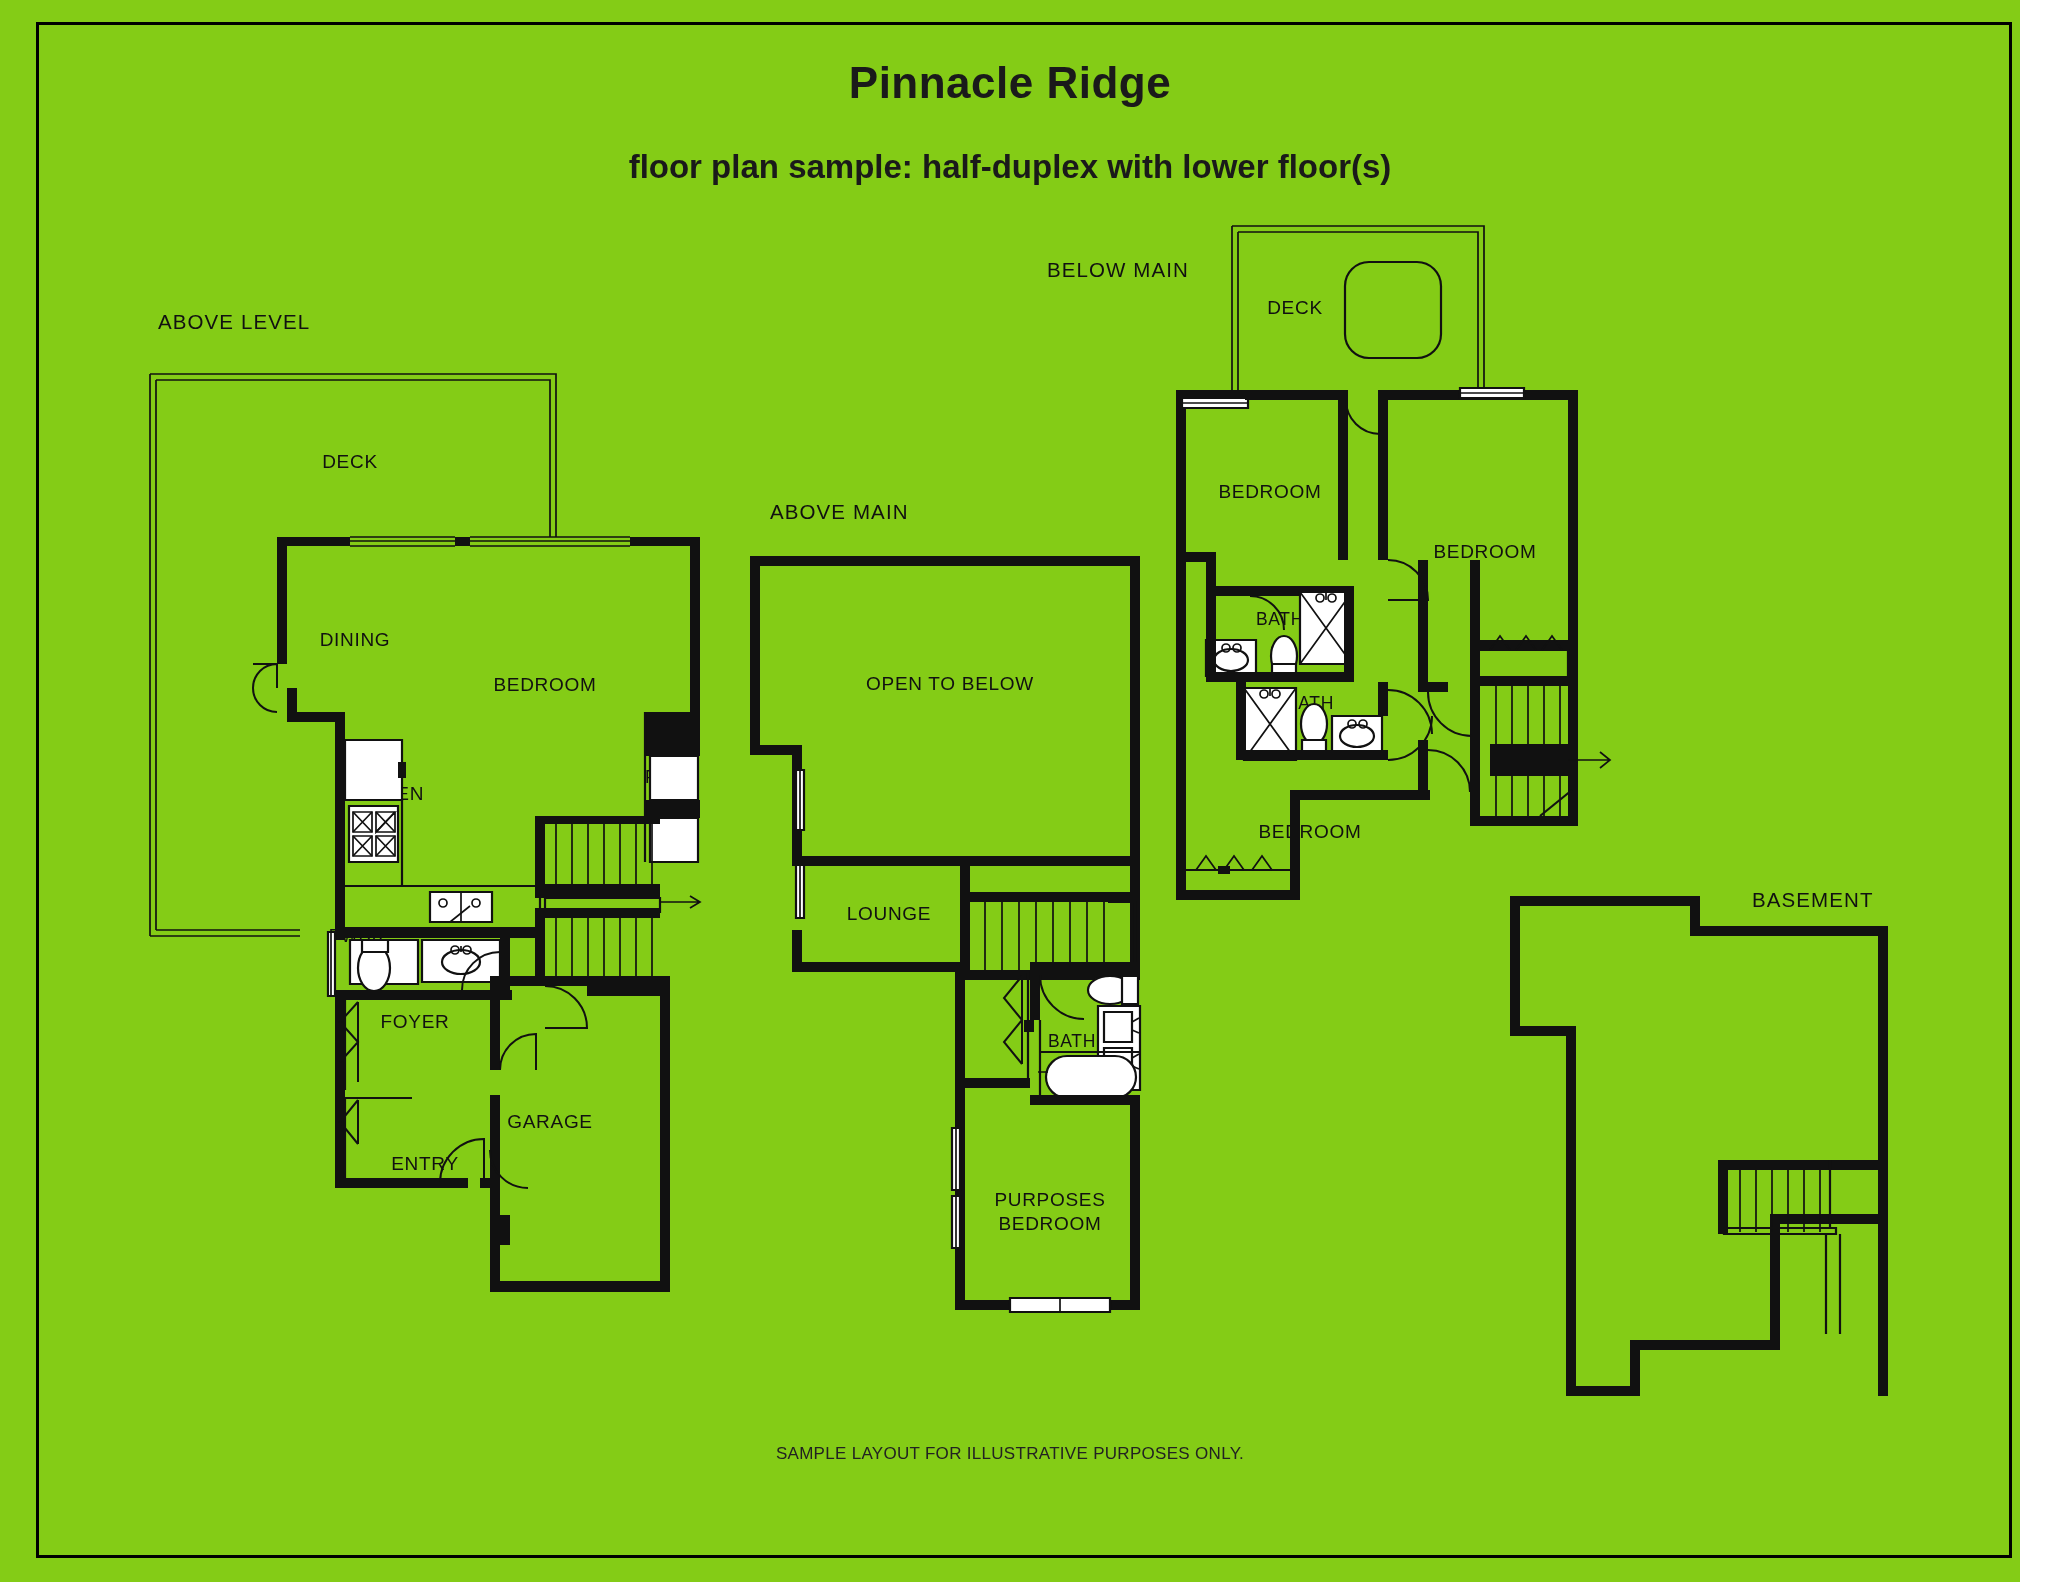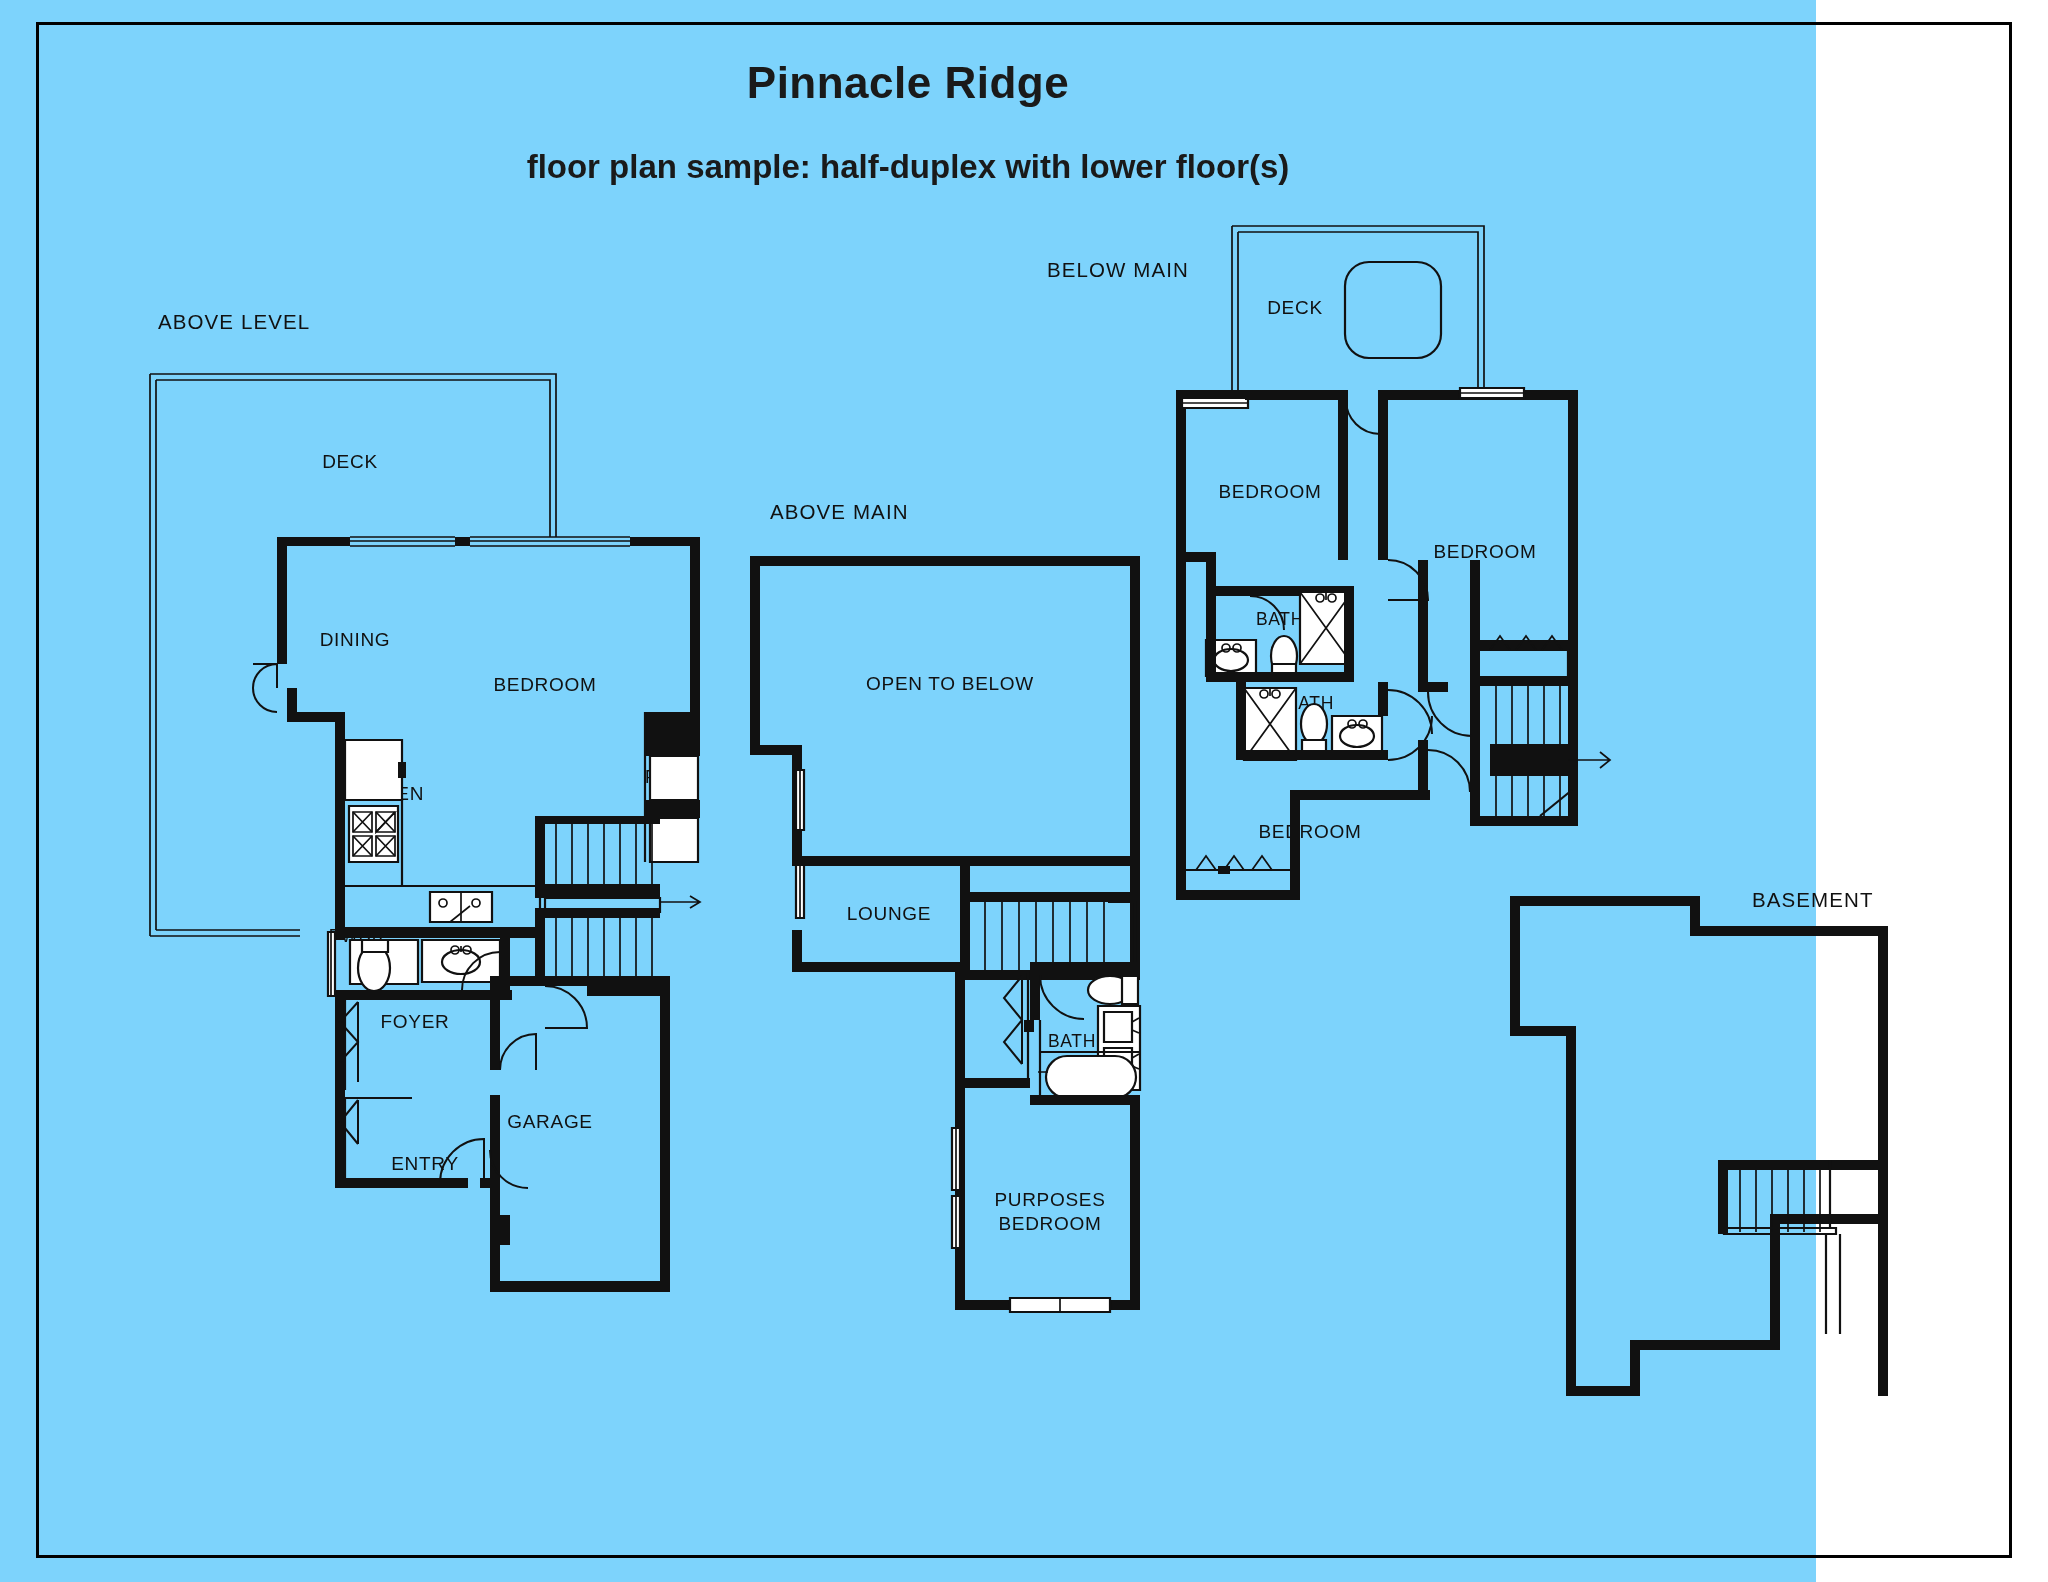--- a/index.html
+++ b/index.html
@@ -1,17 +1,17 @@
 <!DOCTYPE html>
 <html><head>
 <meta charset="utf-8">
 <style>
   html,body{margin:0;padding:0;background:#ffffff;}
   body{width:2048px;height:1582px;font-family:"Liberation Sans",sans-serif;color:#1a1a1a;}
-  #page{position:relative;width:1816px;height:1582px;background:#7dd3fc;box-sizing:border-box;}
+  #page{position:relative;width:2020px;height:1582px;background:#84cc16;box-sizing:border-box;}
   #frame{position:absolute;left:36px;top:22px;width:1976px;height:1536px;border:3px solid #000;box-sizing:border-box;}
   .ttl{position:absolute;width:100%;text-align:center;font-weight:bold;}
   #title{top:58px;font-size:44px;letter-spacing:.5px;}
   #subtitle{top:148px;font-size:33px;}
   #footer{position:absolute;top:1444px;width:100%;text-align:center;font-size:17px;letter-spacing:.3px;color:#222;}
   .lvl-label{position:absolute;font-size:20.5px;letter-spacing:1.1px;color:#111;white-space:nowrap;}
   .rm{position:absolute;font-size:19px;letter-spacing:.7px;color:#111;white-space:nowrap;text-align:center;line-height:1.28;}
   .rm.sm{font-size:17.5px;}
   svg{position:absolute;left:0;top:0;overflow:visible;}
   .w{fill:#111;}
@@ -22,20 +22,21 @@
   .blk{fill:#111;stroke:none;}
 </style>
 </head>
 <body>
 
 <div id="page">
   <div id="frame"></div>
 
   <div class="ttl" id="title">Pinnacle Ridge</div>
   <div class="ttl" id="subtitle">floor plan sample: half-duplex with lower floor(s)</div>
+  <div id="footer">SAMPLE LAYOUT FOR ILLUSTRATIVE PURPOSES ONLY.</div>
 
   <div class="lvl-label" style="left:158px;top:310px;">ABOVE LEVEL</div>
   <div class="lvl-label" style="left:770px;top:500px;">ABOVE MAIN</div>
   <div class="lvl-label" style="left:1047px;top:243px;margin-top:15px;">BELOW MAIN</div>
   <div class="lvl-label" style="left:1752px;top:888px;">BASEMENT</div>
 
   <div class="rm" style="left:290px;top:450px;width:120px;">DECK</div>
   <div class="rm" style="left:290px;top:628px;width:130px;">DINING</div>
   <div class="rm" style="left:480px;top:673px;width:130px;">BEDROOM</div>
   <div class="rm" style="left:310px;top:782px;width:140px;">KITCHEN</div>

